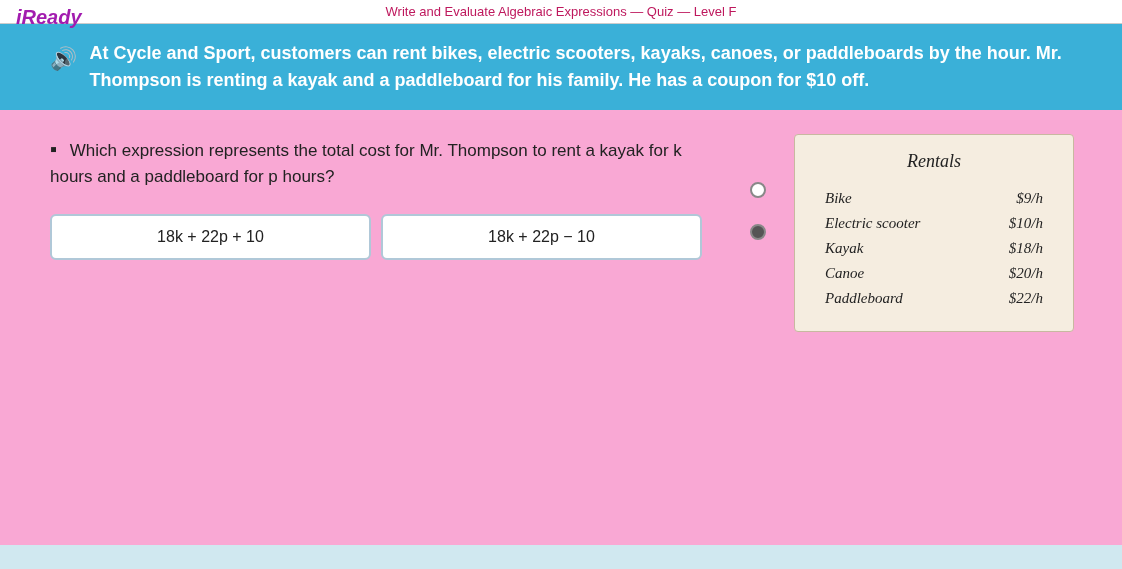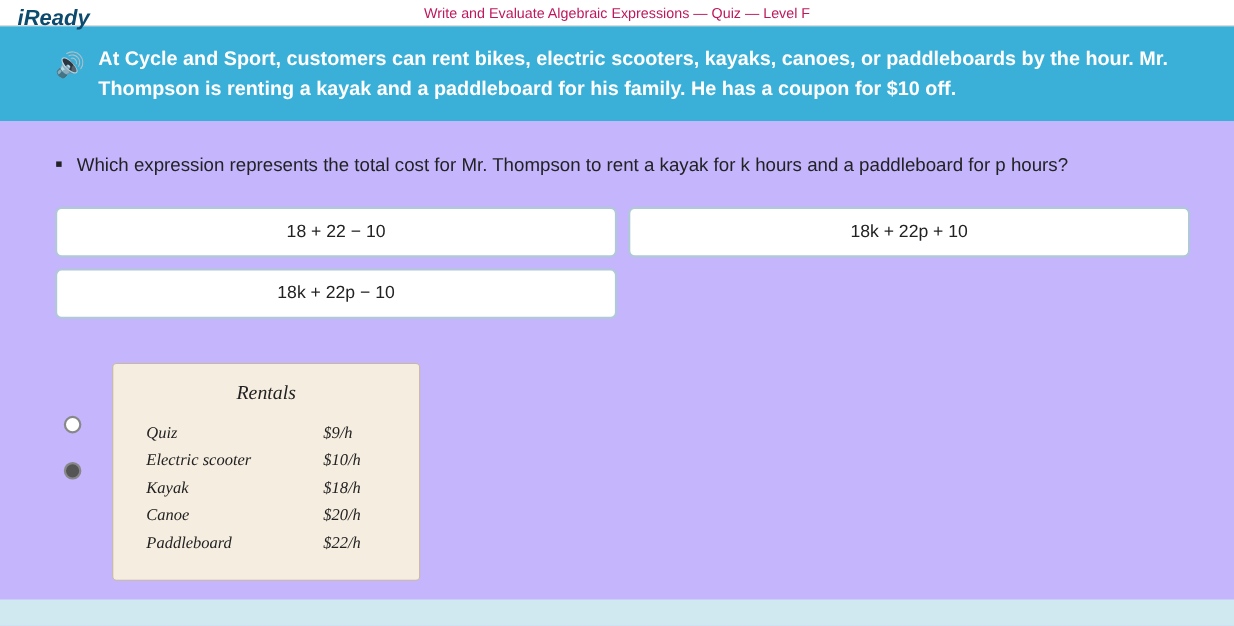--- a/index.html
+++ b/index.html
@@ -35,24 +35,24 @@
     }
     .header-banner .speaker-icon {
       font-size: 22px;
       margin-top: 2px;
       flex-shrink: 0;
     }
 
     
     .main-content {
       display: flex;
-      flex-direction: column;
+      flex-direction: row;
       padding: 24px 40px 24px 50px;
       gap: 40px;
-      background: #c4b5fd;
+      background: #f9a8d4;
       height: calc(569px - 44px - 90px);
     }
 
     
     .left-panel {
       flex: 1;
       display: flex;
       flex-direction: column;
       gap: 16px;
     }
@@ -126,35 +126,36 @@
       border-collapse: collapse;
     }
     .rentals-table td {
       font-size: 15px;
       color: #222;
       padding: 4px 6px;
       font-family: Georgia, serif;
       font-style: italic;
     }
     .rentals-table td:last-child {
+      text-align: right;
       margin-top: 24px;
     }
     .divider-row td {
       border-top: 1px solid #bbb;
       padding-top: 10px;
     }
 
     
     .iready-logo {
       position: absolute;
       top: 6px;
       left: 16px;
       font-size: 20px;
       font-weight: bold;
-      color: #0c4a6e;
+      color: #a21caf;
       font-style: italic;
     }
   </style>
 </head>
 <body>
 
 <div class="iready-logo">iReady</div>
 
 <div class="top-bar">
   <span>Write and Evaluate Algebraic Expressions — Quiz — Level F</span>
@@ -167,38 +168,37 @@
 
 <div class="main-content">
 
   <div class="left-panel">
     <div class="question-text">
       <span style="font-size:20px; margin-right:8px;">▪</span>
       <span>Which expression represents the total cost for Mr. Thompson to rent a kayak for k hours and a paddleboard for p hours?</span>
     </div>
 
     <div class="answer-grid">
-      <div class="answer-option">18 + 22 − 10</div>
       <div class="answer-option">18k + 22p + 10</div>
       <div class="answer-option">18k + 22p − 10</div>
     </div>
   </div>
 
   <div class="right-panel">
     <div class="radio-col">
       <div class="radio-item"></div>
       <div class="radio-item selected"></div>
     </div>
 
     <div class="rentals-card">
       <div class="rentals-title">Rentals</div>
       <table class="rentals-table">
         <tbody>
           <tr>
-            <td>Quiz</td>
+            <td>Bike</td>
             <td>$9/h</td>
           </tr>
           <tr>
             <td>Electric scooter</td>
             <td>$10/h</td>
           </tr>
           <tr>
             <td>Kayak</td>
             <td>$18/h</td>
           </tr>

